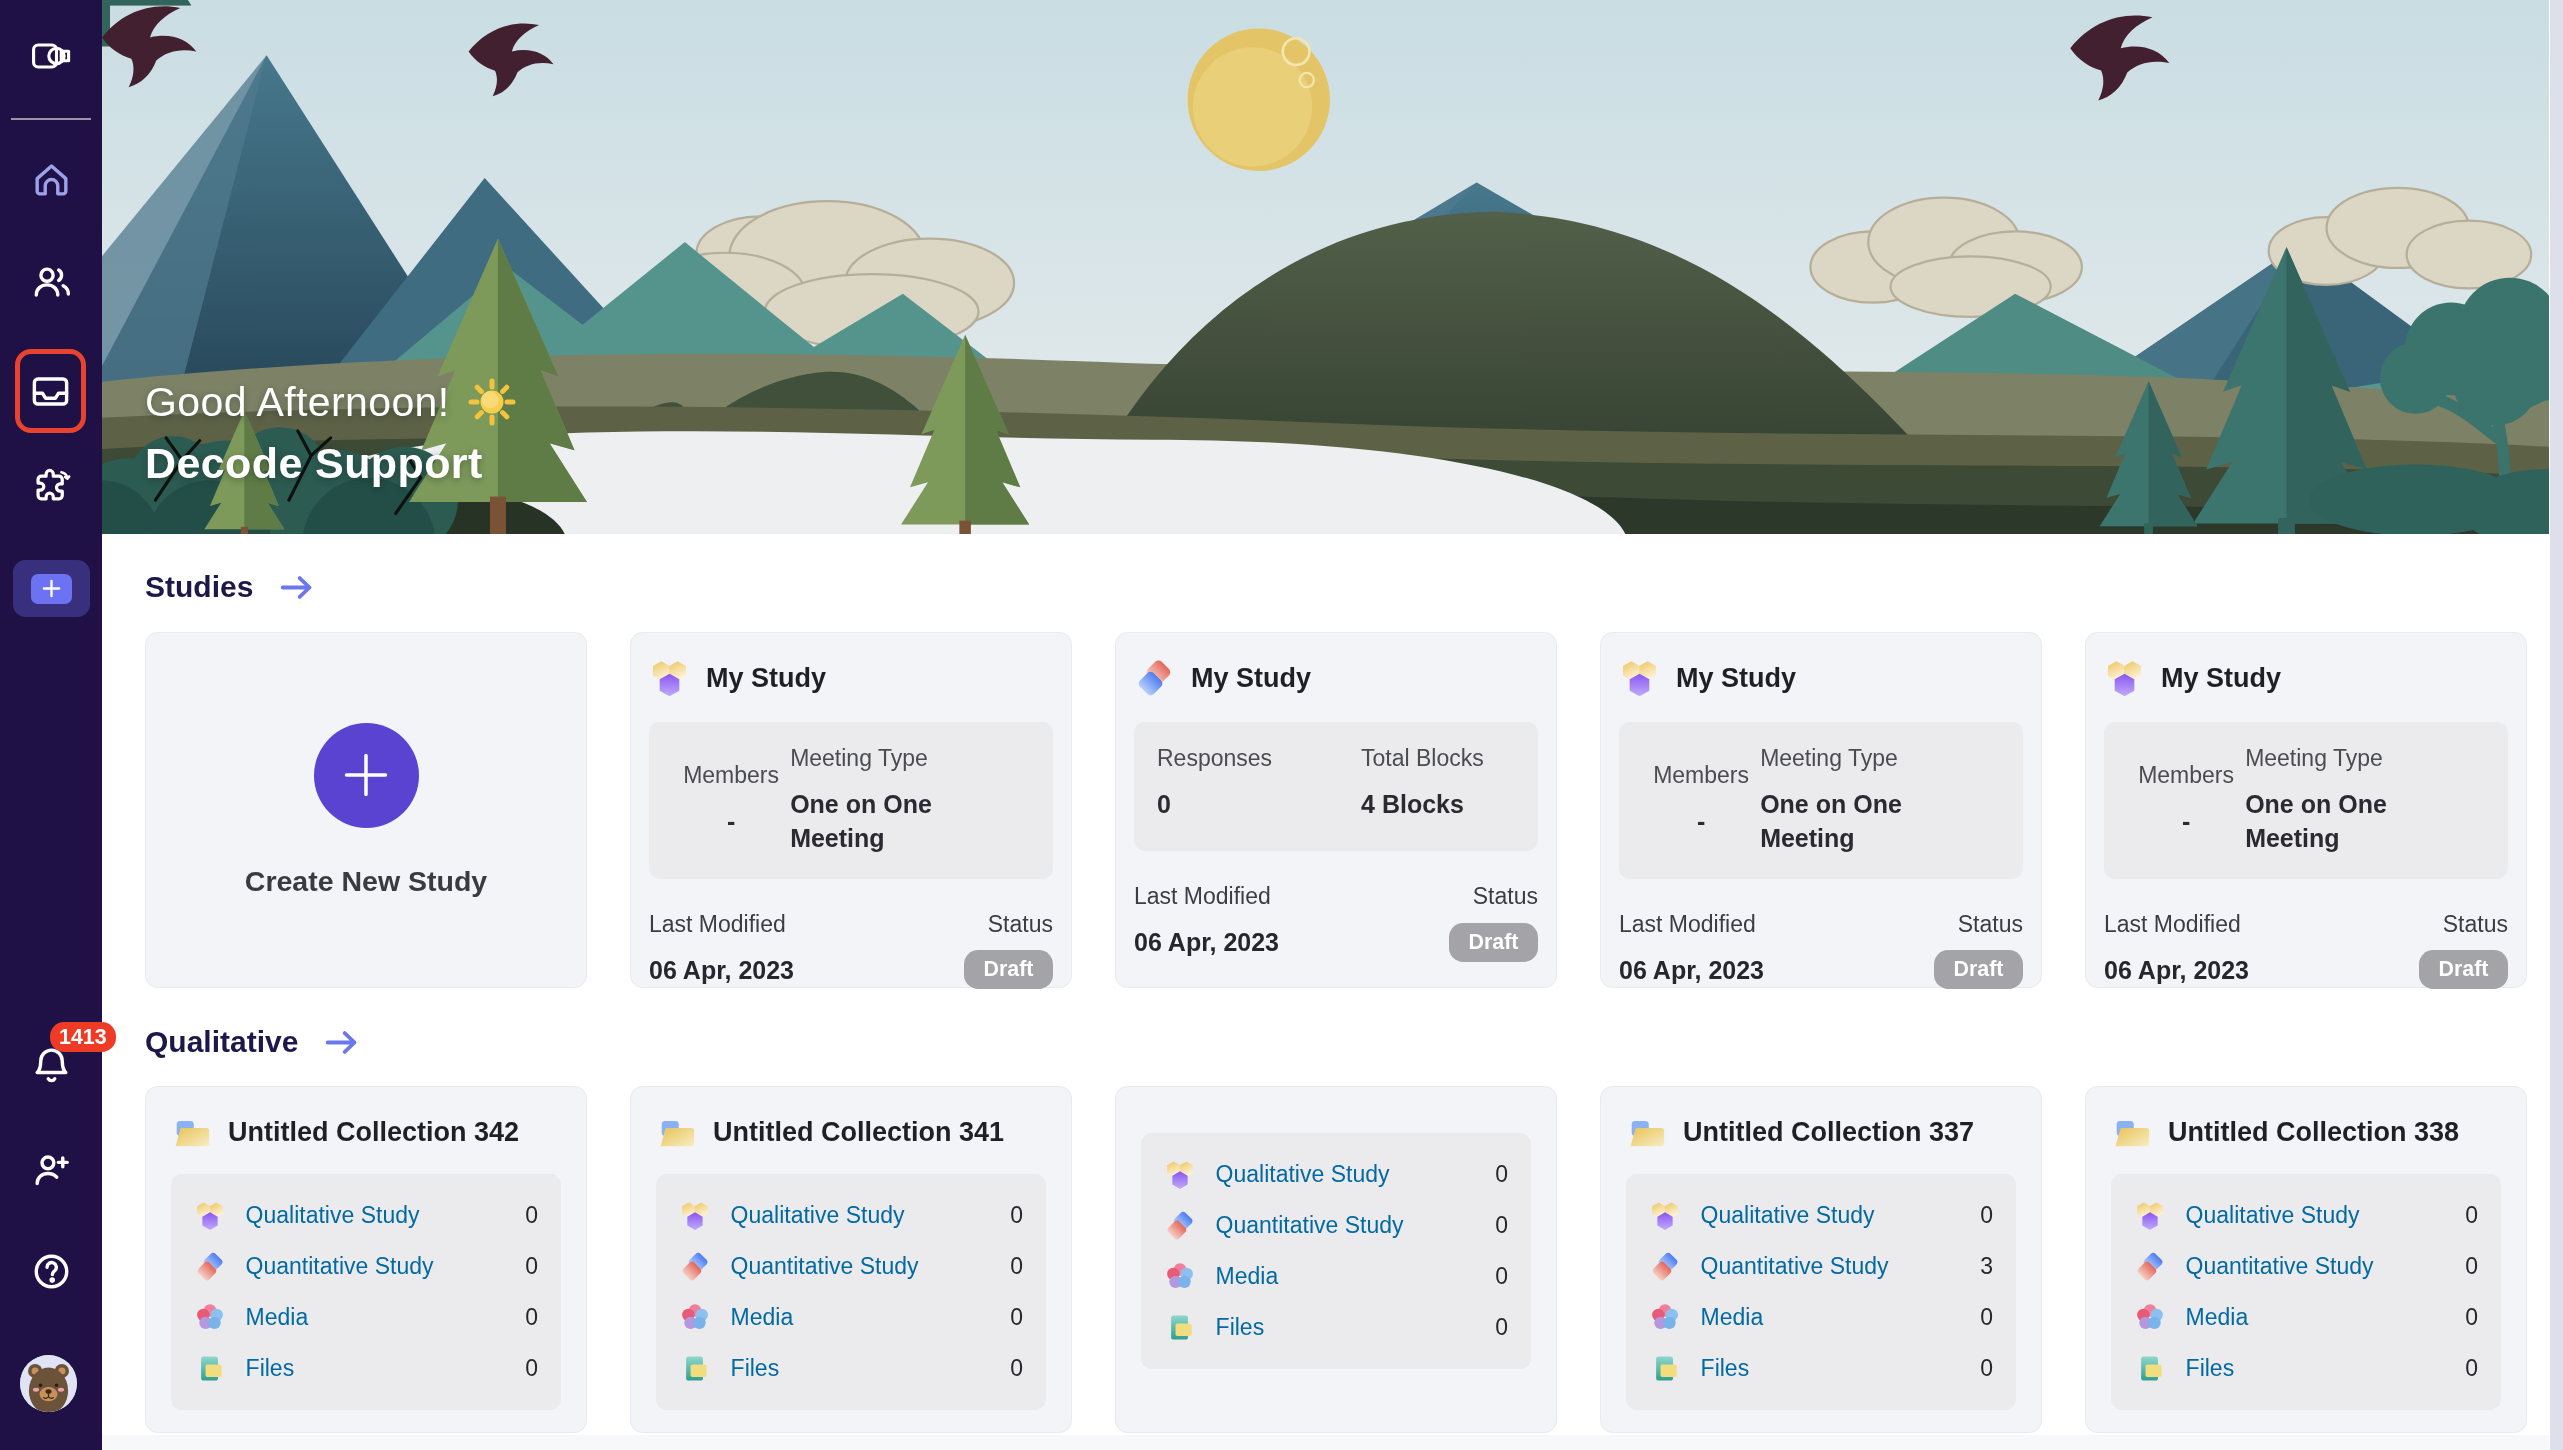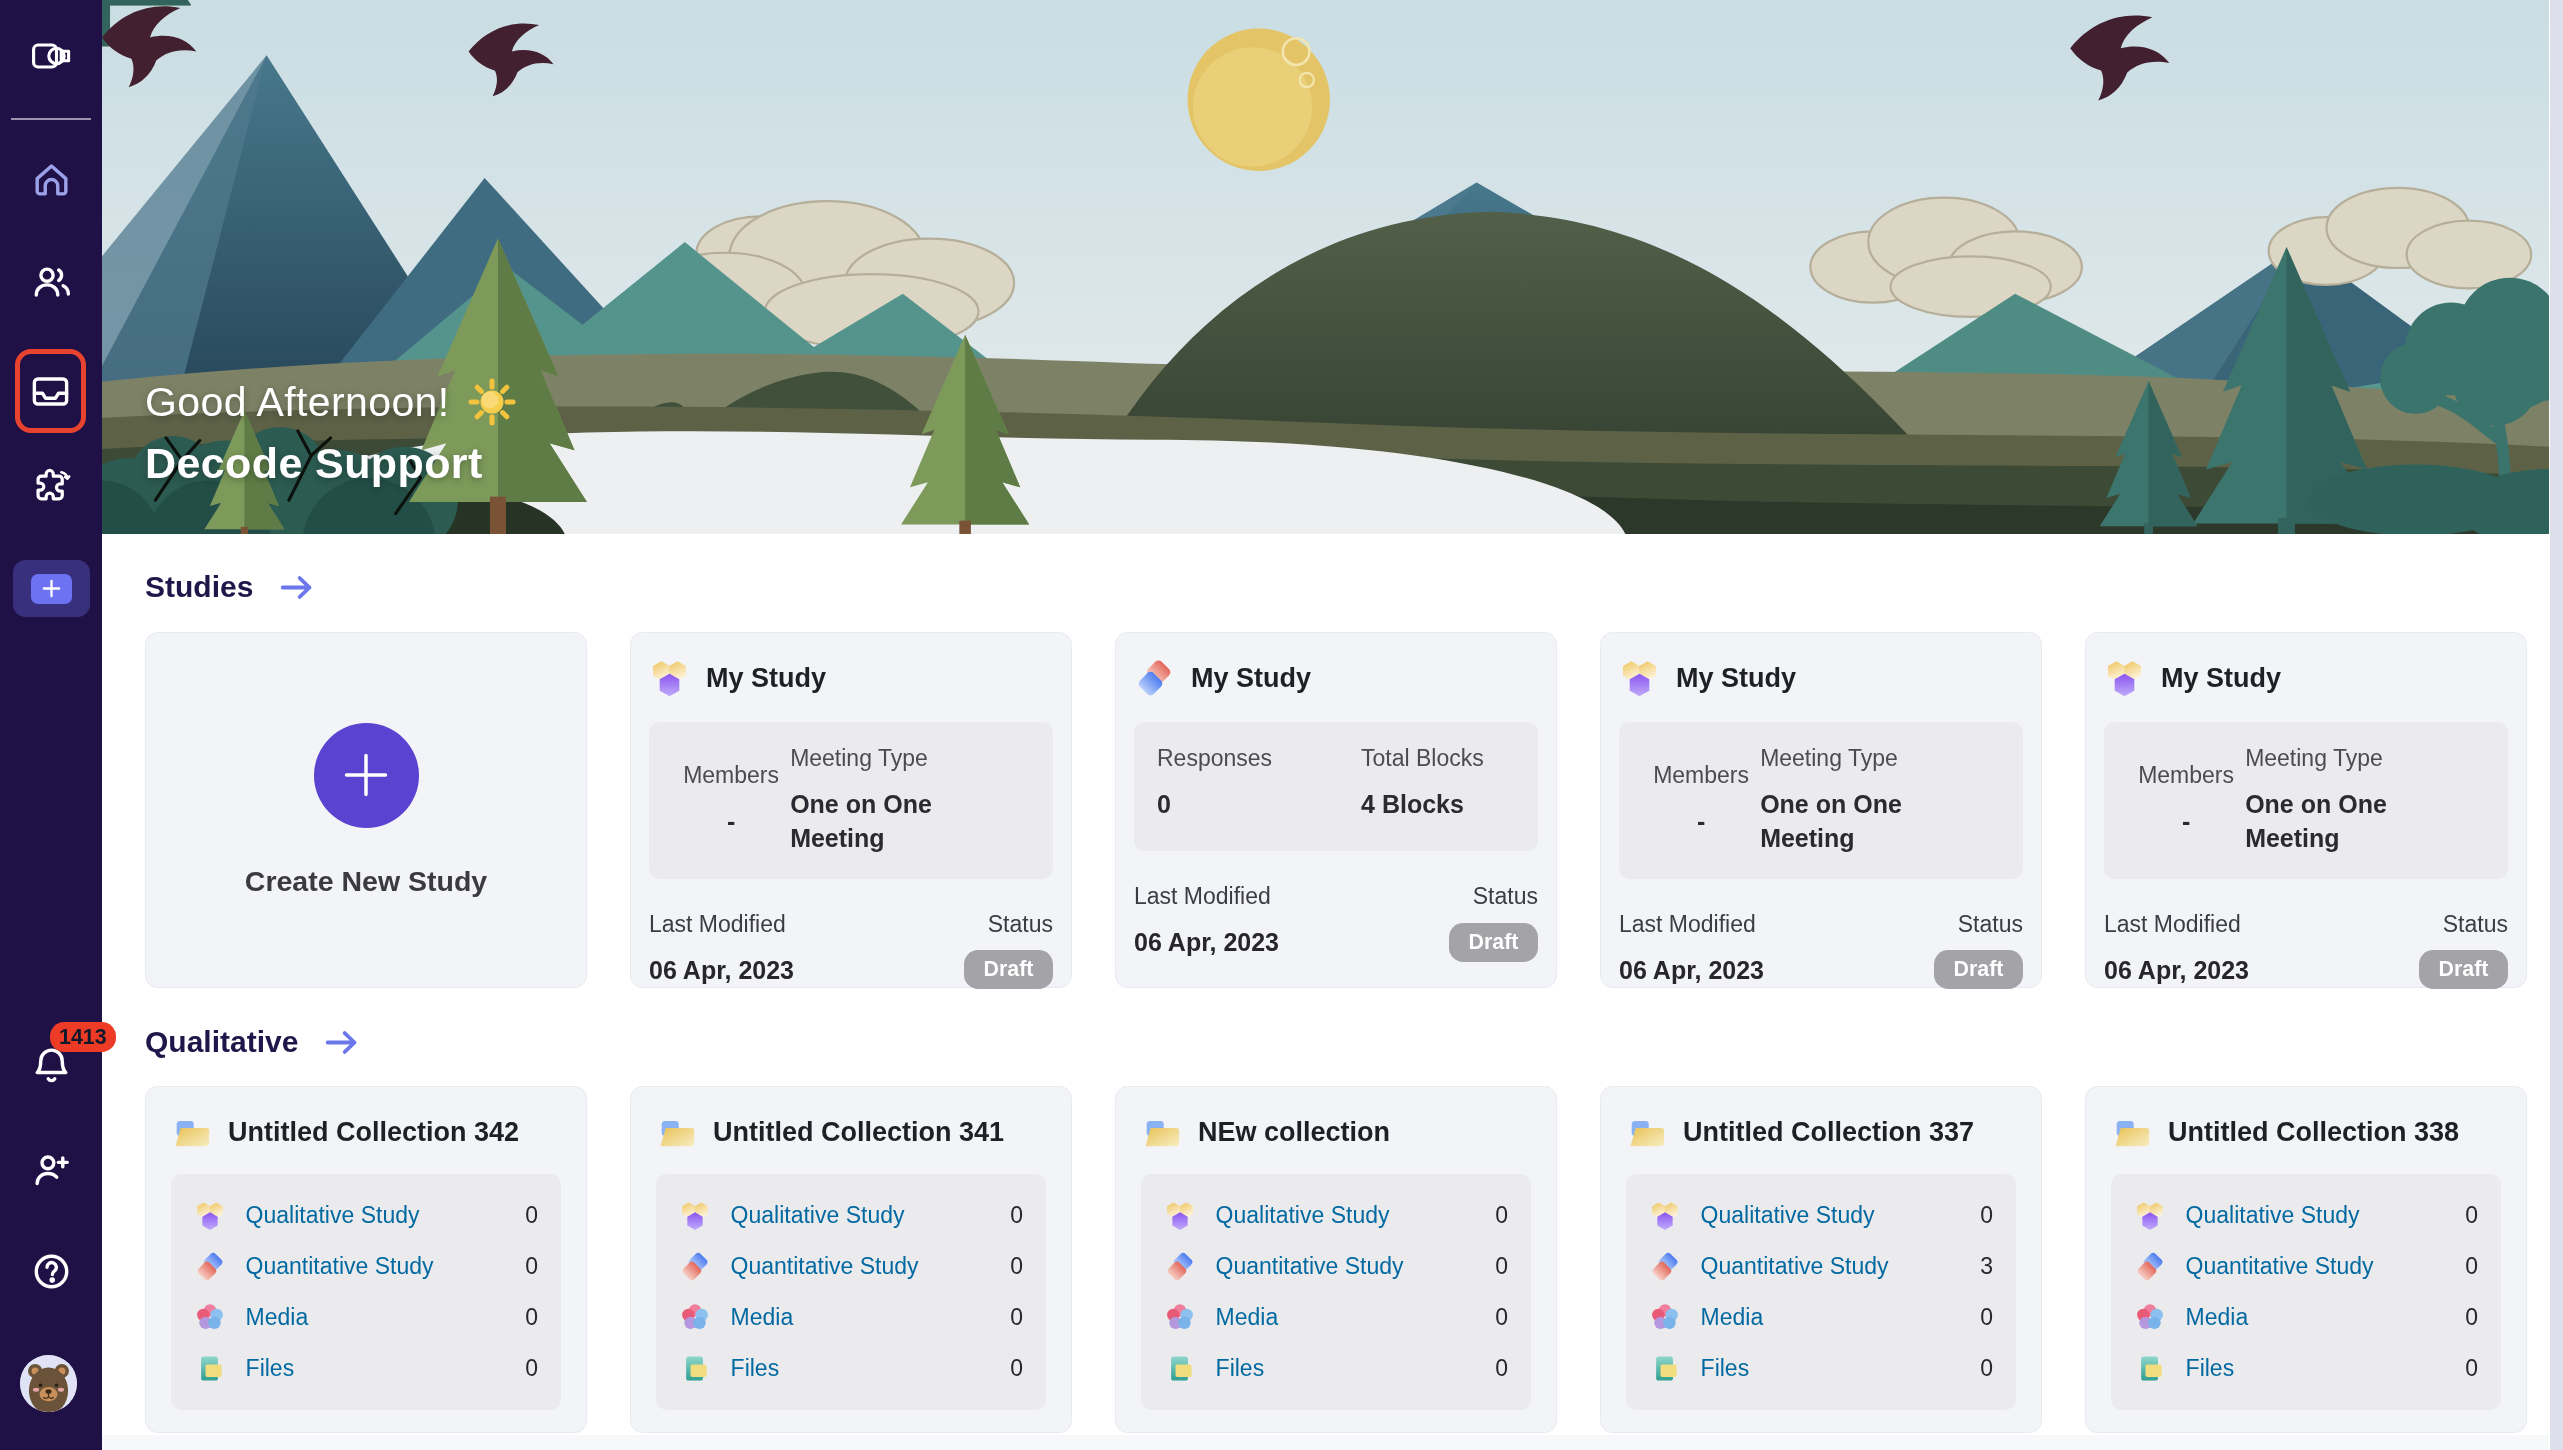--- a/index.html
+++ b/index.html
@@ -8,21 +8,21 @@
   .page { position:relative; width:2563px; height:1451px; background:#ffffff; overflow:hidden; }
 
   
   .sidebar { position:absolute; left:0; top:0; width:102px; height:1451px; background:#1f1145; z-index:30; }
   .side-item { position:absolute; left:0; width:102px; display:flex; justify-content:center; align-items:center; }
   .side-item svg { display:block; }
   .side-divider { position:absolute; left:10.7px; top:118px; width:80px; height:1.8px; background:rgba(255,255,255,.55); }
   .inbox-ring { position:absolute; left:15px; top:349px; width:71px; height:84px; border:5.3px solid #e8432e; border-radius:16px; display:flex; align-items:center; justify-content:center; }
   .plus-wrap { position:absolute; left:12.5px; top:560px; width:77px; height:57px; background:rgba(109,114,242,.32); border-radius:12.5px; display:flex; align-items:center; justify-content:center; }
   .plus-btn { width:41px; height:30px; background:#6d72f2; border-radius:7.1px; display:flex; align-items:center; justify-content:center; }
-  .bell-badge { position:absolute; left:50px; top:1022px; background:#ee3b25; color:#0f172a; font-size:21.4px; font-weight:bold; padding:2.7px 9px; border-radius:14.2px; z-index:2; }
+  .bell-badge { position:absolute; left:50px; top:1022px; background:#ee3b25; color:#ffffff; font-size:21.4px; font-weight:bold; padding:2.7px 9px; border-radius:14.2px; z-index:2; }
   .avatar { position:absolute; left:19.6px; top:1355px; width:57px; height:57px; border-radius:50%; background:#dfe3f5; overflow:hidden; }
 
   
   .hero { position:absolute; left:102px; top:0; width:2447px; height:534px; overflow:hidden; }
   .hero svg.landscape { position:absolute; left:0; top:0; width:100%; height:100%; }
   .greeting { position:absolute; left:43px; top:378px; color:#fff; text-shadow:0 1.8px 7.1px rgba(15,25,20,.35); }
   .greeting .line1 { font-size:41px; font-weight:500; letter-spacing:0.4px; display:flex; align-items:center; gap:18px; }
   .greeting .line2 { font-size:43px; font-weight:700; margin-top:12.5px; letter-spacing:0.4px; }
   .datetime { position:absolute; right:27px; top:445px; color:#fff; font-size:36px; font-weight:500; display:flex; gap:41px; text-shadow:0 1.8px 7.1px rgba(15,25,20,.3); }
 
@@ -593,26 +593,20 @@
             <div class="c-row">
     <svg viewBox="0 0 36 36" width="32" height="32">
                 <use href="#sym-files"></use>
               </svg>
     <span class="row-label">Files</span>
     <span class="row-count">0</span>
   </div>
           </div>
   </div>
         <div class="card collection-card">
-    <div class="card-head">
-      <svg viewBox="0 0 46 46" width="41" height="41">
-              <use href="#sym-folder"></use>
-            </svg>
-      <span class="card-title">NEw collection</span>
-    </div>
     <div class="rows-box">
             <div class="c-row">
     <svg viewBox="0 0 36 36" width="32" height="32">
                 <use href="#sym-qual"></use>
               </svg>
     <span class="row-label">Qualitative Study</span>
     <span class="row-count">0</span>
   </div>
             <div class="c-row">
     <svg viewBox="0 0 36 36" width="32" height="32">

